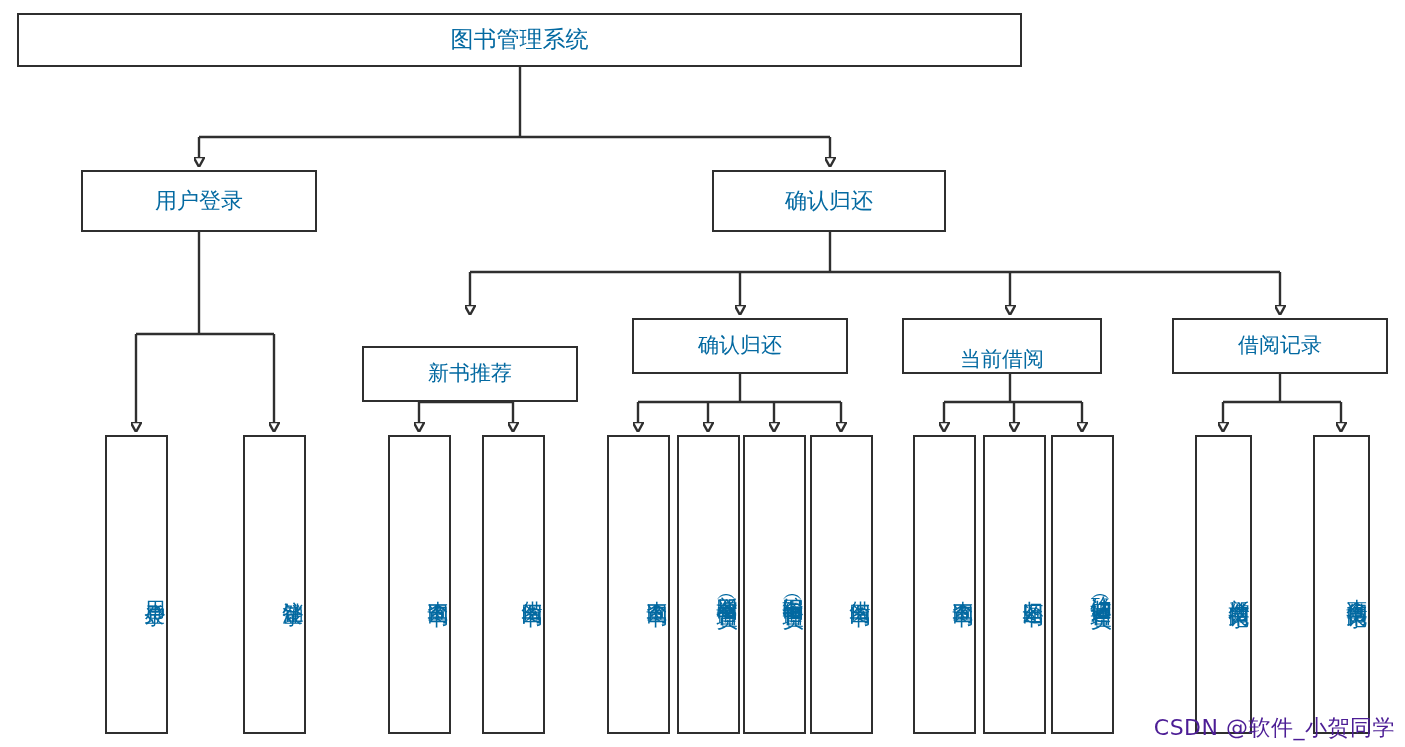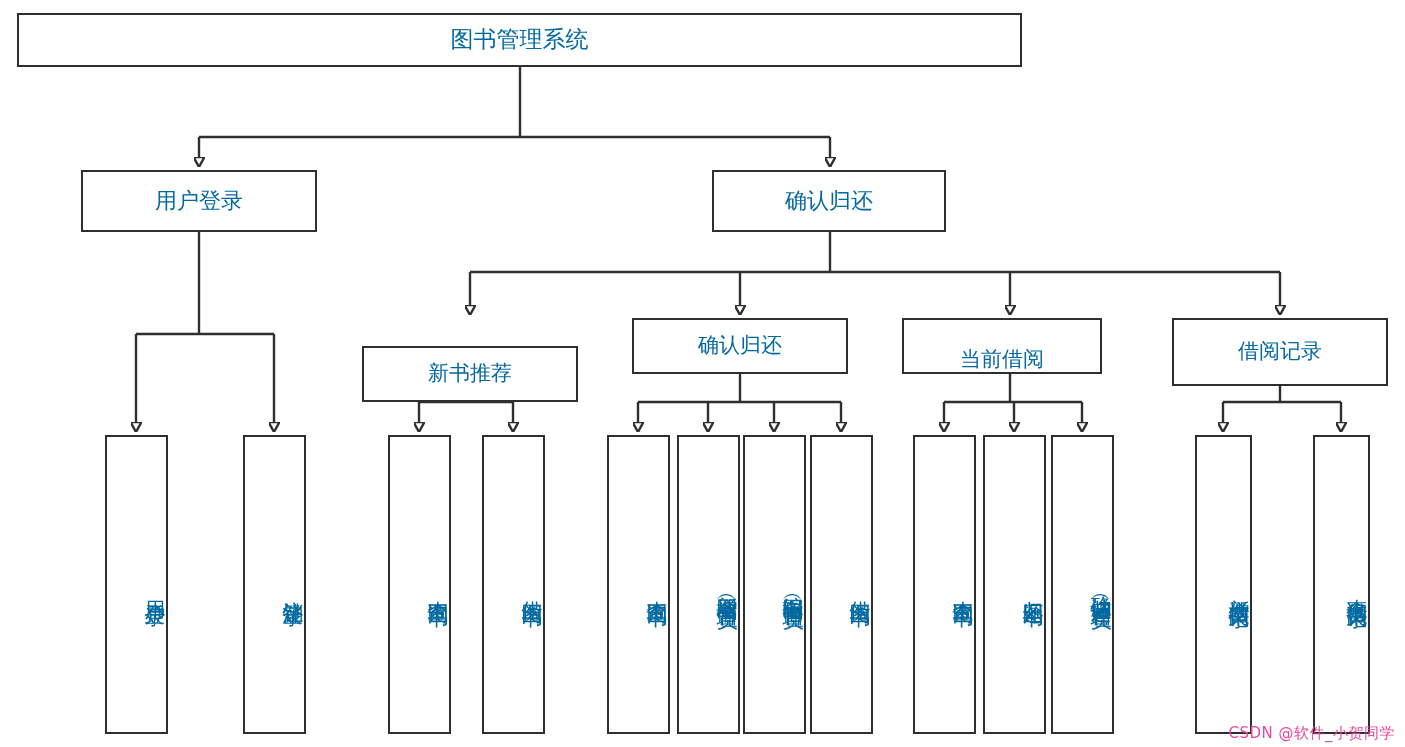--- a/index.html
+++ b/index.html
@@ -57,22 +57,22 @@
   }
   svg#connectors line, svg#connectors path {
     stroke: #2f2f2f;
     stroke-width: 2.4;
     fill: none;
   }
   .watermark {
     position: absolute;
     right: 10px;
     bottom: 4px;
-    font-size: 15px;
-    color: #ec4899;
+    font-size: 22px;
+    color: #4c1d95;
     letter-spacing: 0.5px;
     white-space: nowrap;
   }
 </style>
 </head>
 <body>
 
 <div id="diagram-root">
 
   <svg id="connectors" viewBox="0 0 1405 747">
@@ -136,21 +136,21 @@
 
   <div class="node level-3" style="left:362px; top:318px; width:216px; height:56px;margin-top:28px;">
     <span class="label">新书推荐</span>
   </div>
   <div class="node level-3" style="left:632px; top:318px; width:216px; height:56px;">
     <span class="label">确认归还</span>
   </div>
   <div class="node level-3" style="left:902px; top:318px; width:200px; height:56px;align-items:flex-end;">
     <span class="label">当前借阅</span>
   </div>
-  <div class="node level-3" style="left:1172px; top:318px; width:216px; height:68px;">
+  <div class="node level-3" style="left:1172px; top:318px; width:216px; height:56px;">
     <span class="label">借阅记录</span>
   </div>
 
   <div class="node leaf" style="left:105px; top:435px; width:63px; height:299px;">
     <span class="label">用户登录</span>
   </div>
   <div class="node leaf" style="left:243px; top:435px; width:63px; height:299px;">
     <span class="label">注销登录</span>
   </div>
   <div class="node leaf" style="left:388px; top:435px; width:63px; height:299px;">

